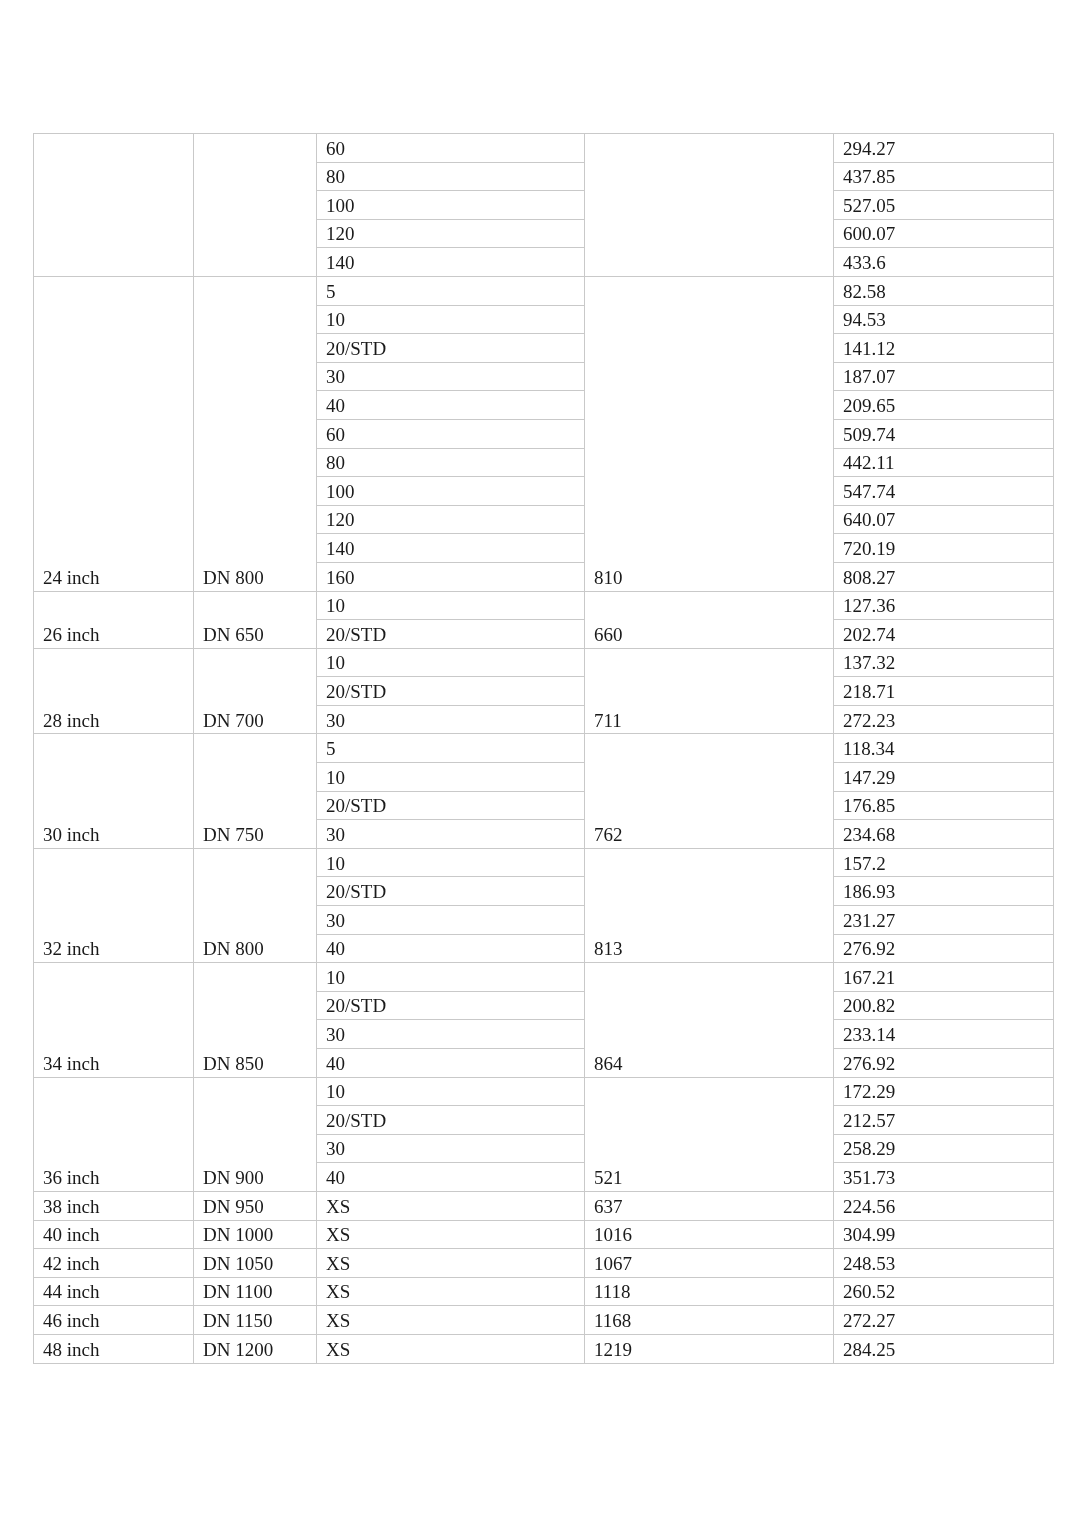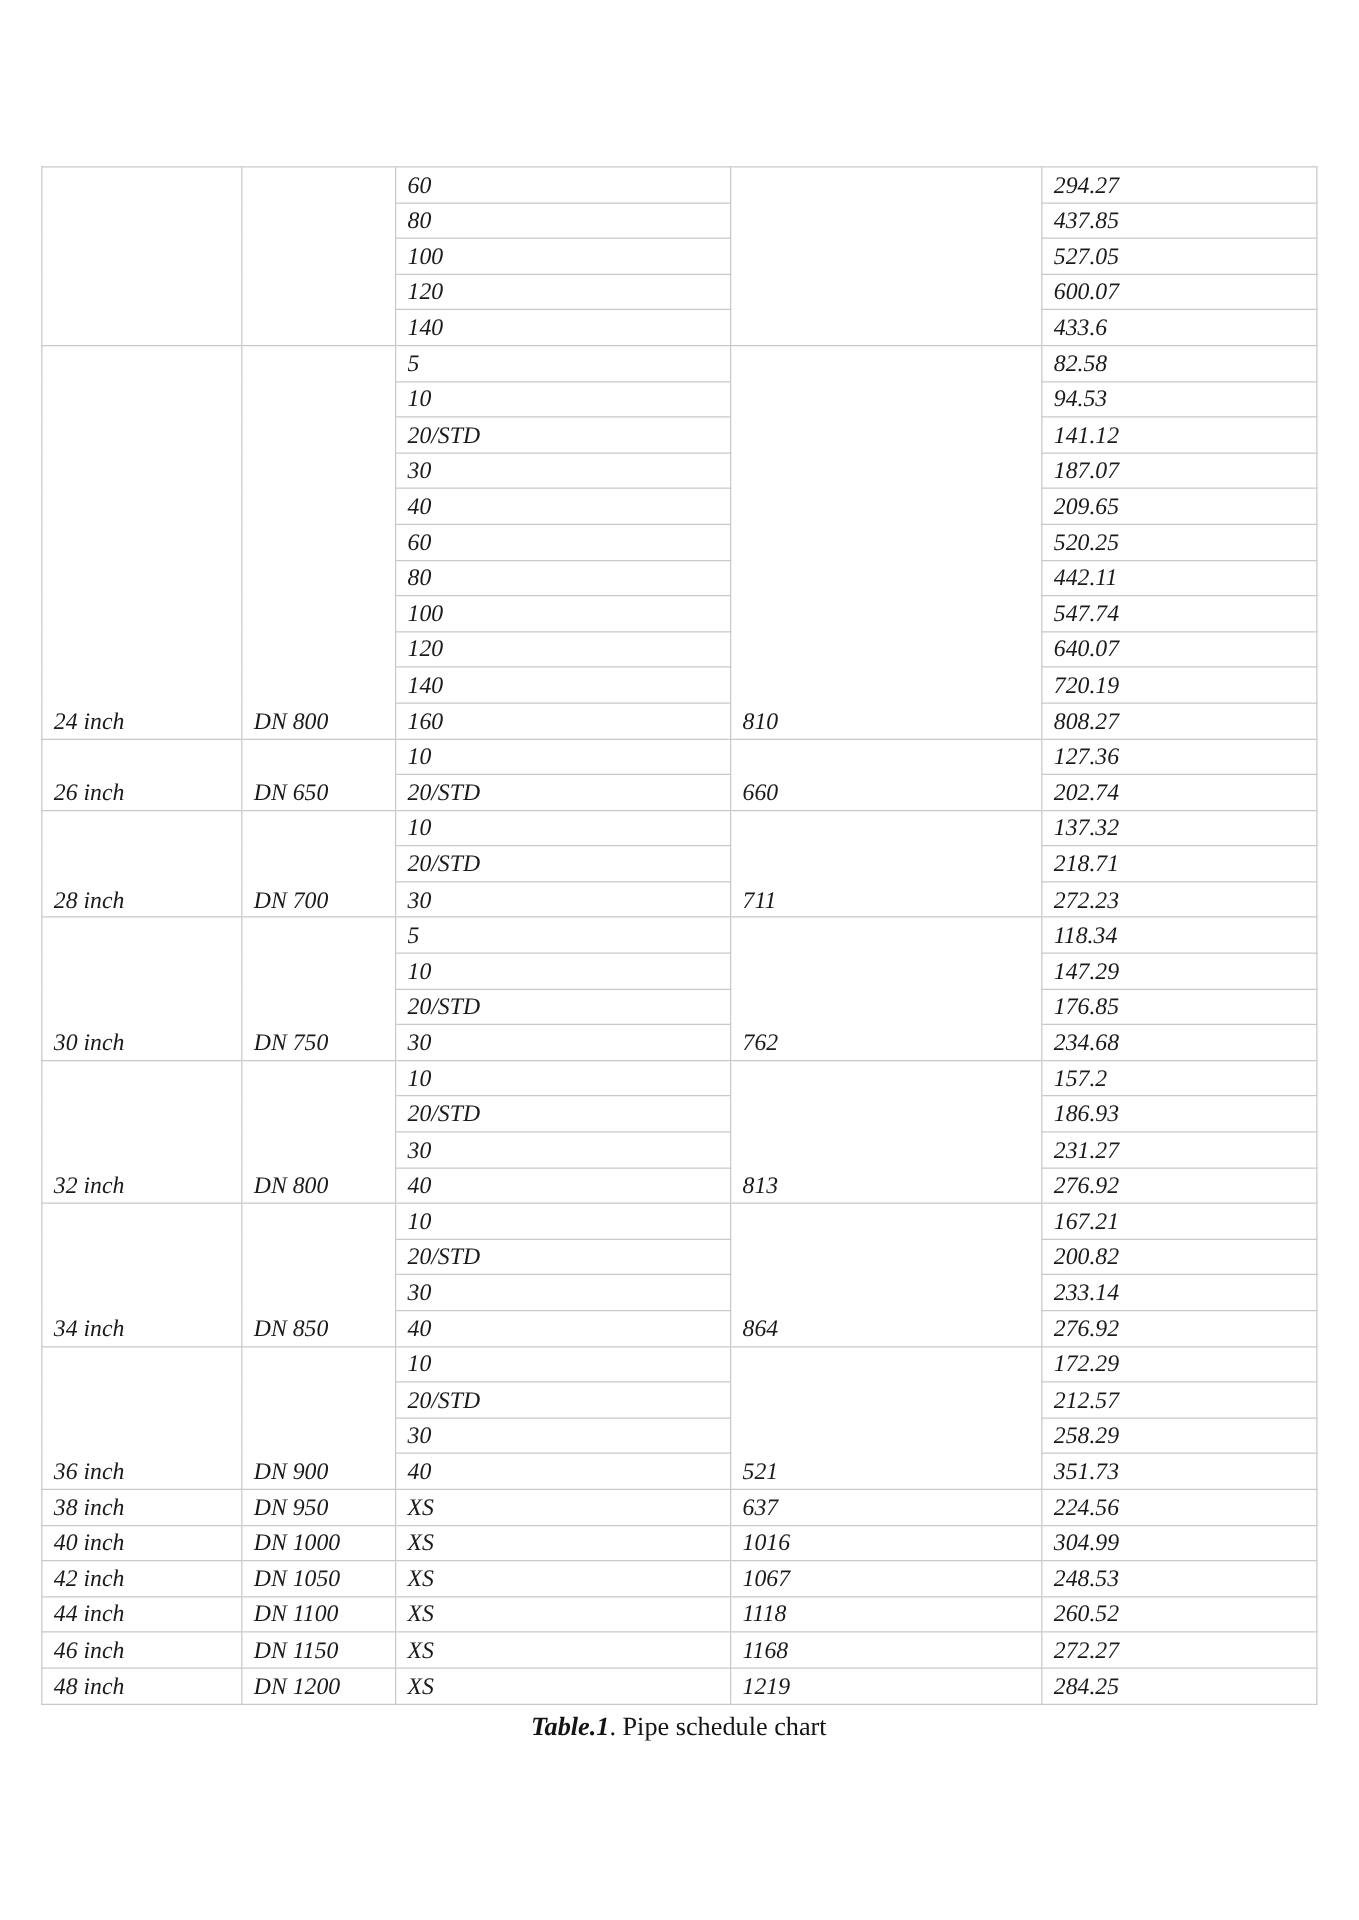--- a/index.html
+++ b/index.html
@@ -20,21 +20,20 @@
     left: 0;
     top: 0;
     width: 1087px;
     height: 1536px;
   }
   .table-wrap {
     position: absolute;
     left: 33px;
     top: 133px;
     width: 1020px;
-    font-style: italic;
   }
   table.pipe-table {
     border-collapse: collapse;
     table-layout: fixed;
     width: 1020px;
     border: 1px solid #c9c9c9;
   }
   table.pipe-table col.c1 { width: 160px; }
   table.pipe-table col.c2 { width: 123px; }
   table.pipe-table col.c3 { width: 268px; }
@@ -136,21 +135,21 @@
           <tr>
             <td class="sch">30</td>
             <td class="wt">187.07</td>
           </tr>
           <tr>
             <td class="sch">40</td>
             <td class="wt">209.65</td>
           </tr>
           <tr>
             <td class="sch">60</td>
-            <td class="wt">520.25</td>
+            <td class="wt">509.74</td>
           </tr>
           <tr>
             <td class="sch">80</td>
             <td class="wt">442.11</td>
           </tr>
           <tr>
             <td class="sch">100</td>
             <td class="wt">547.74</td>
           </tr>
           <tr>
@@ -306,17 +305,14 @@
             <td class="span-cell" rowspan="1">48 inch</td>
             <td class="span-cell" rowspan="1">DN 1200</td>
             <td class="sch">XS</td>
             <td class="span-cell" rowspan="1">1219</td>
             <td class="wt">284.25</td>
           </tr>
         </tbody>
     </table>
   </div>
 
-  <div class="caption">
-    <span class="cap-label">Table.1</span><span class="cap-text">.</span><span class="cap-text"> Pipe schedule chart</span>
-  </div>
 
 </div>
 
 </body></html>

